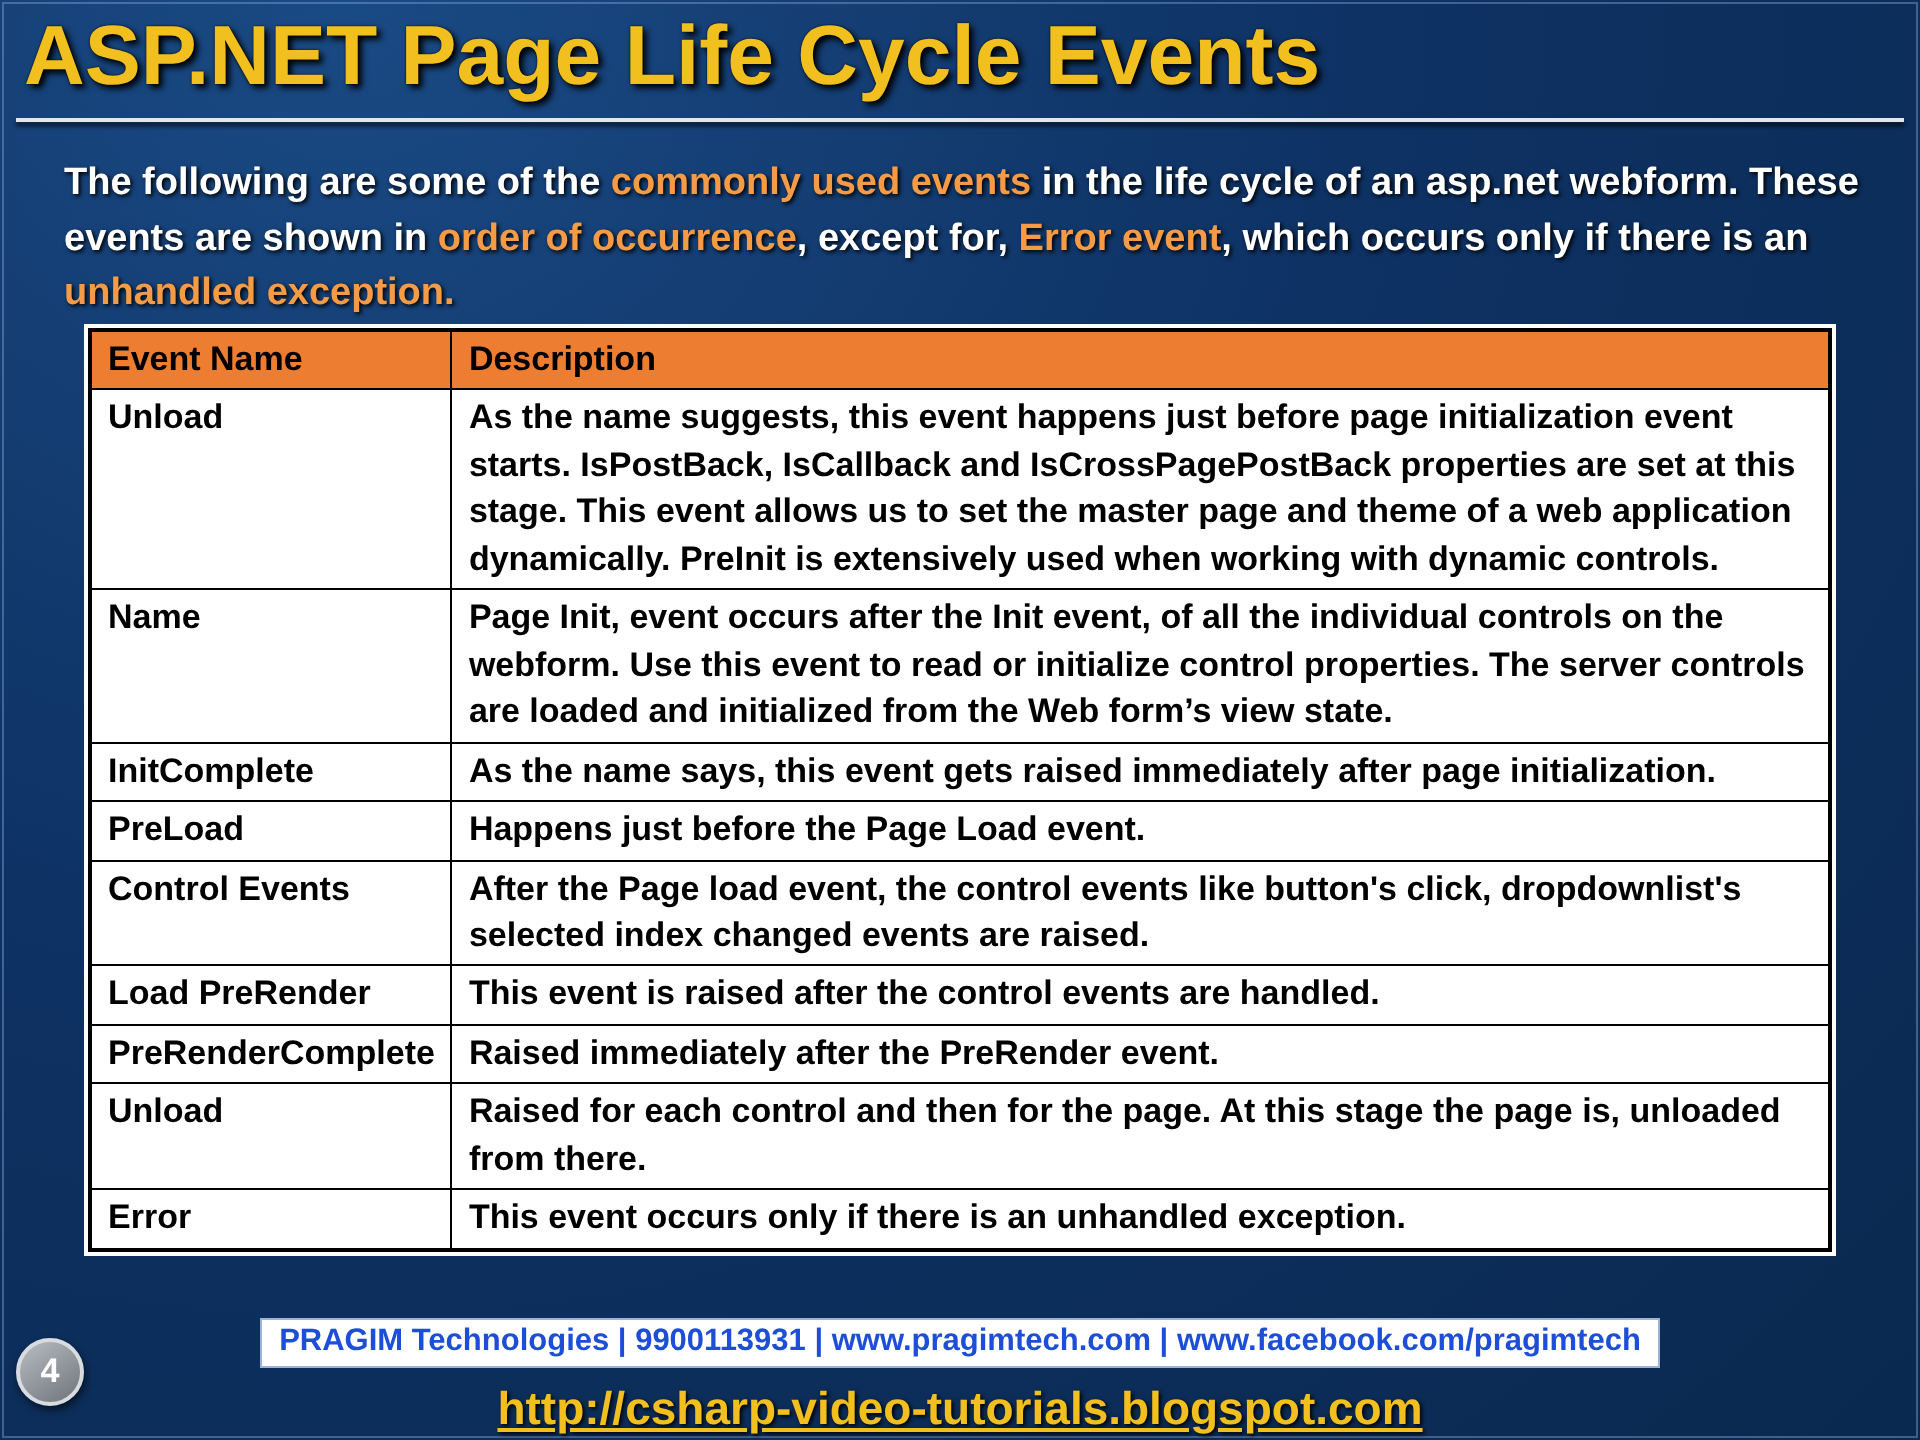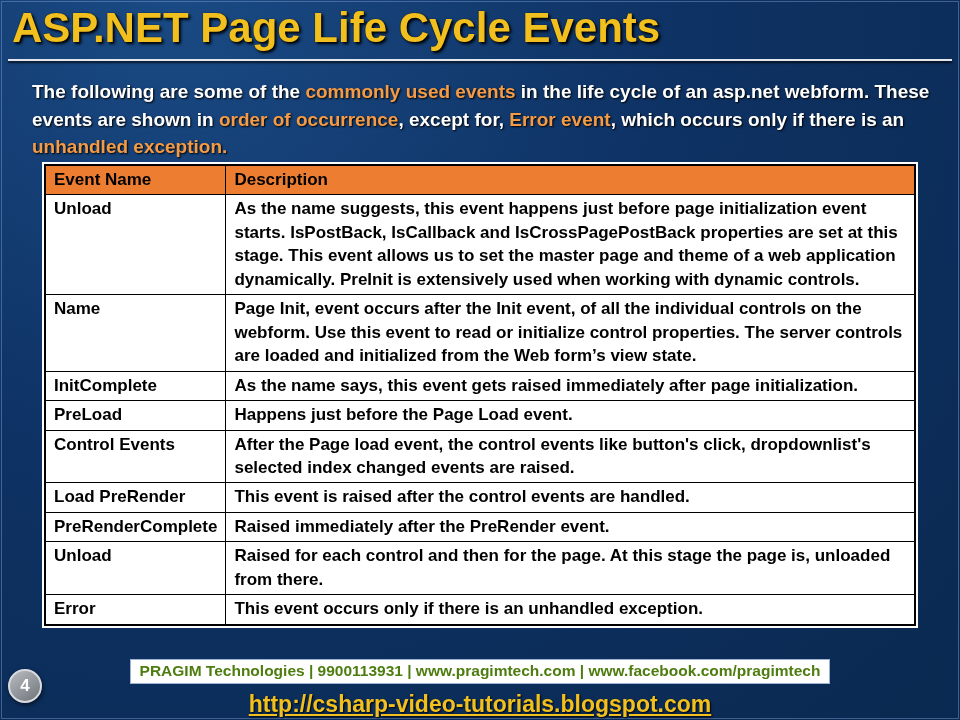--- a/index.html
+++ b/index.html
@@ -69,21 +69,21 @@
     display: flex; align-items: center; justify-content: center;
     box-shadow: 1px 2px 4px rgba(0,0,0,0.6);
   }
   .footer-bar {
     position: absolute; bottom: 36px; left: 0; right: 0;
     text-align: center;
   }
   .footer-info {
     display: inline-block;
     background: #ffffff;
-    color: #4d7c0f;
+    color: #1d4ed8;
     font-size: 15.5px;
     padding: 2px 9px 3px 9px;
     border: 1px solid #9db3d6;
   }
   .footer-url {
     position: absolute; bottom: 2px; left: 0; right: 0;
     text-align: center;
     font-size: 23px;
     color: #f2c01e;
     text-decoration: underline;

